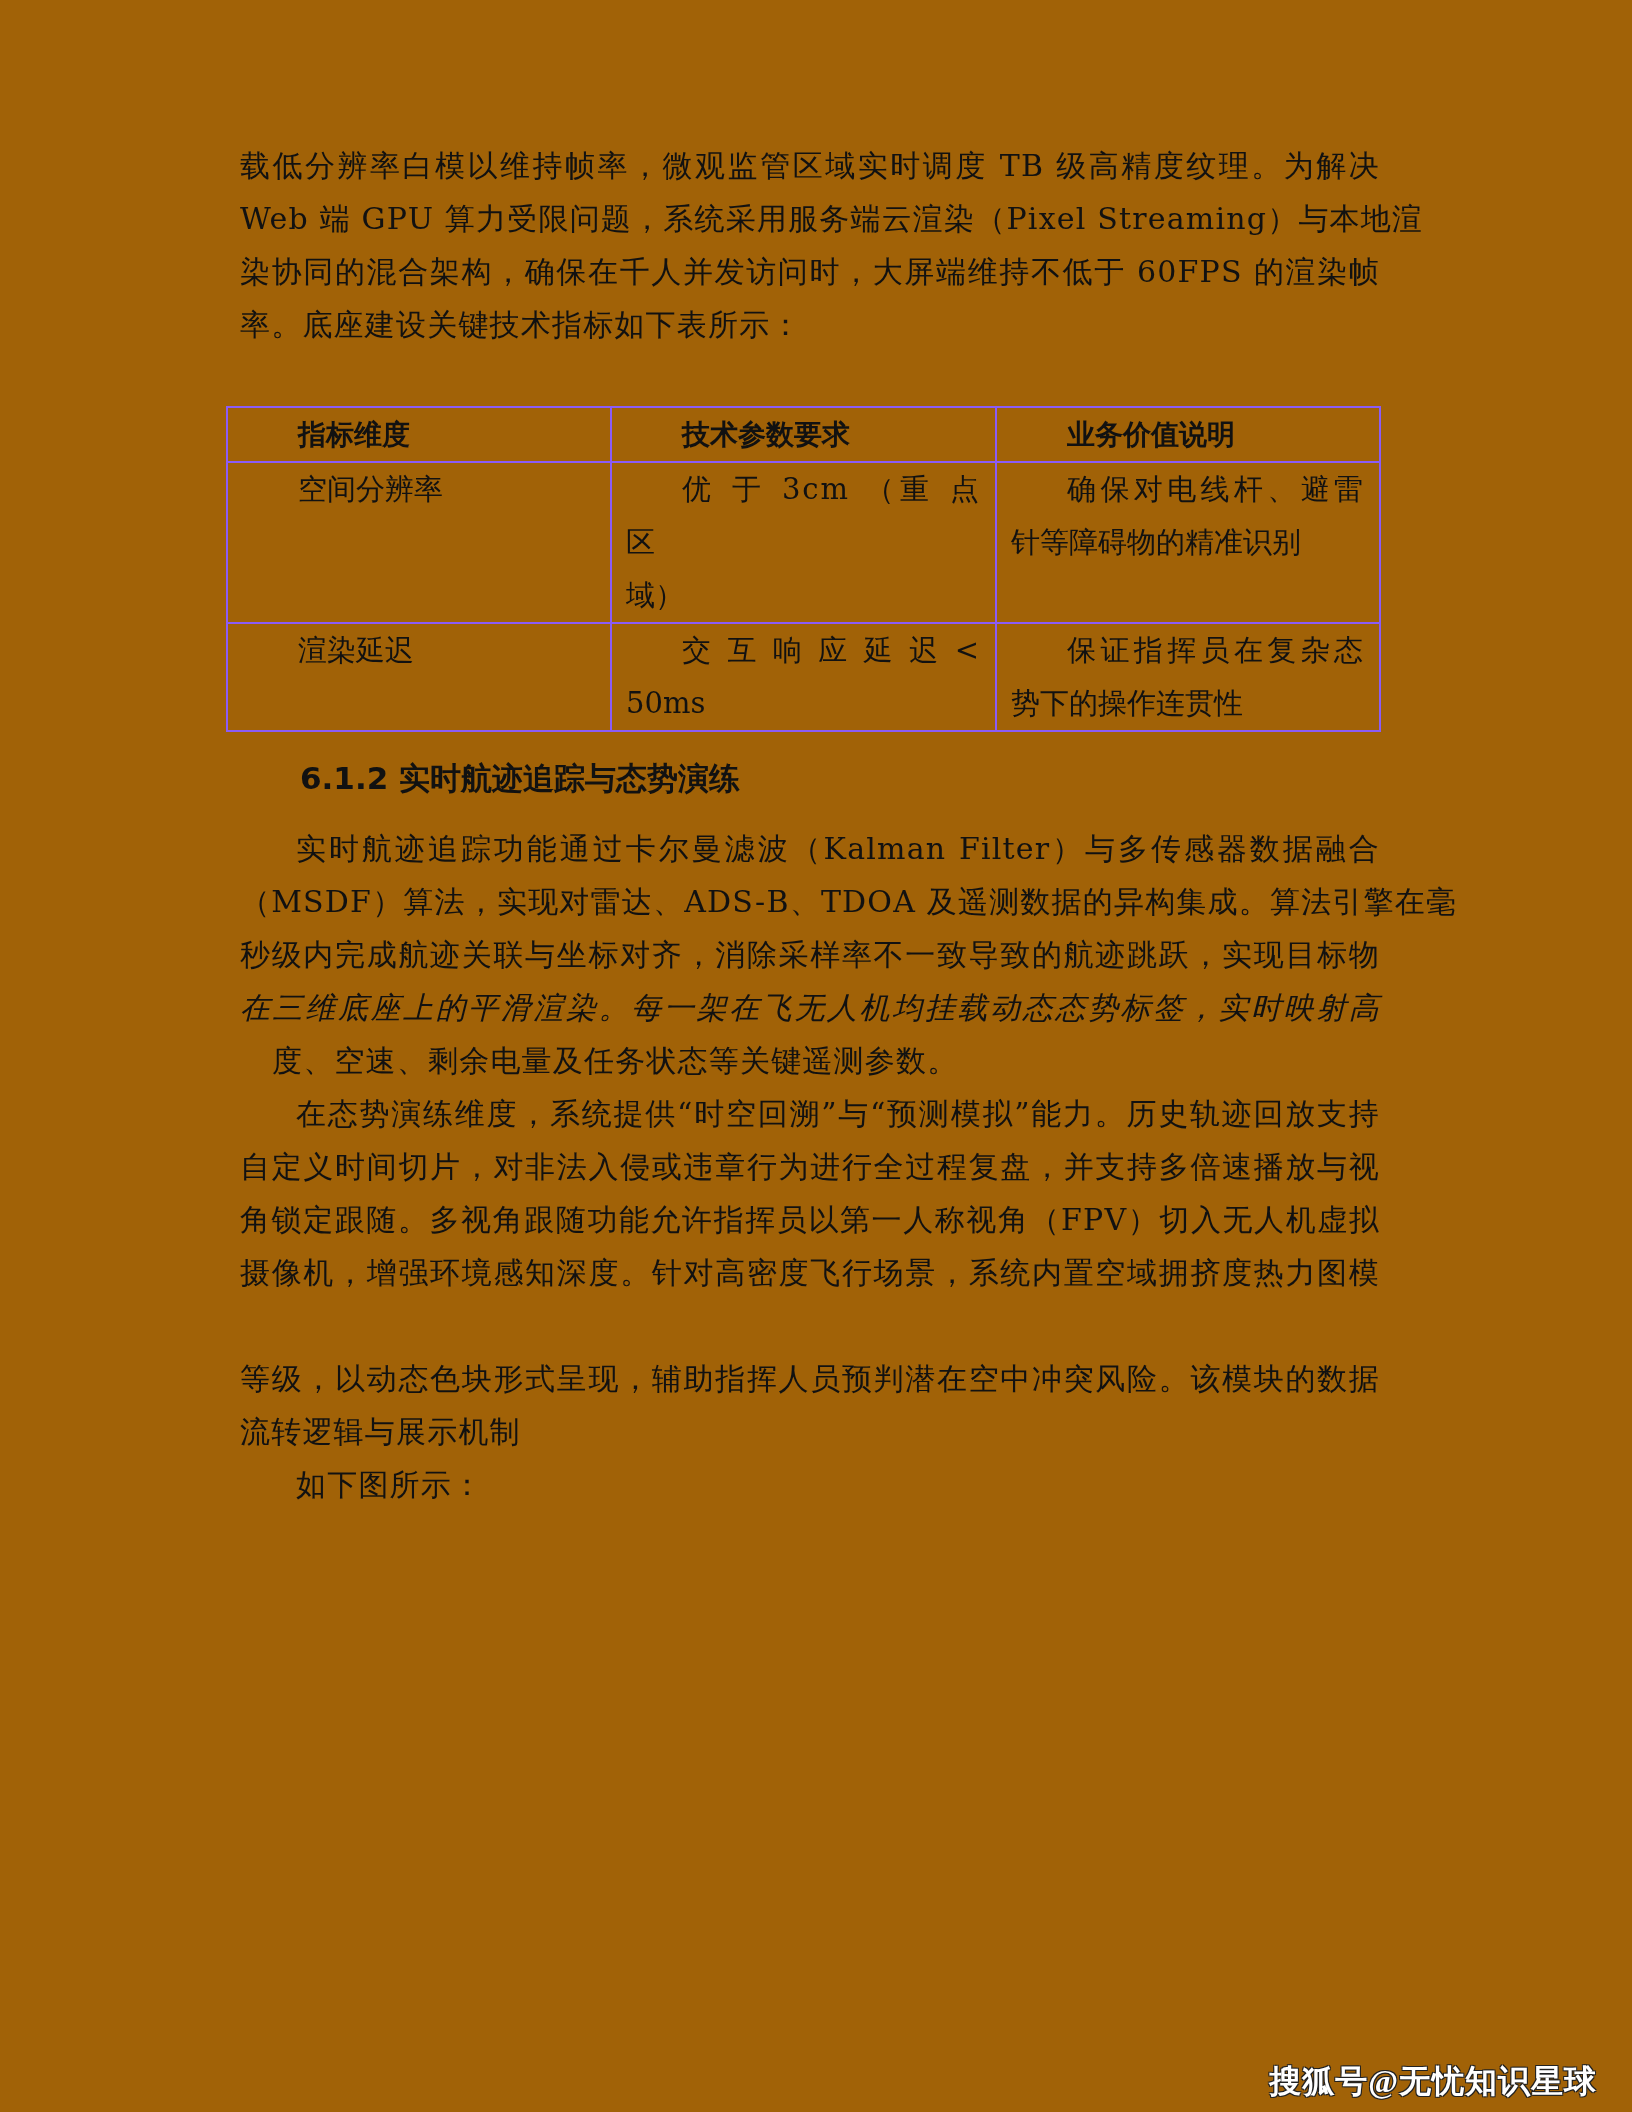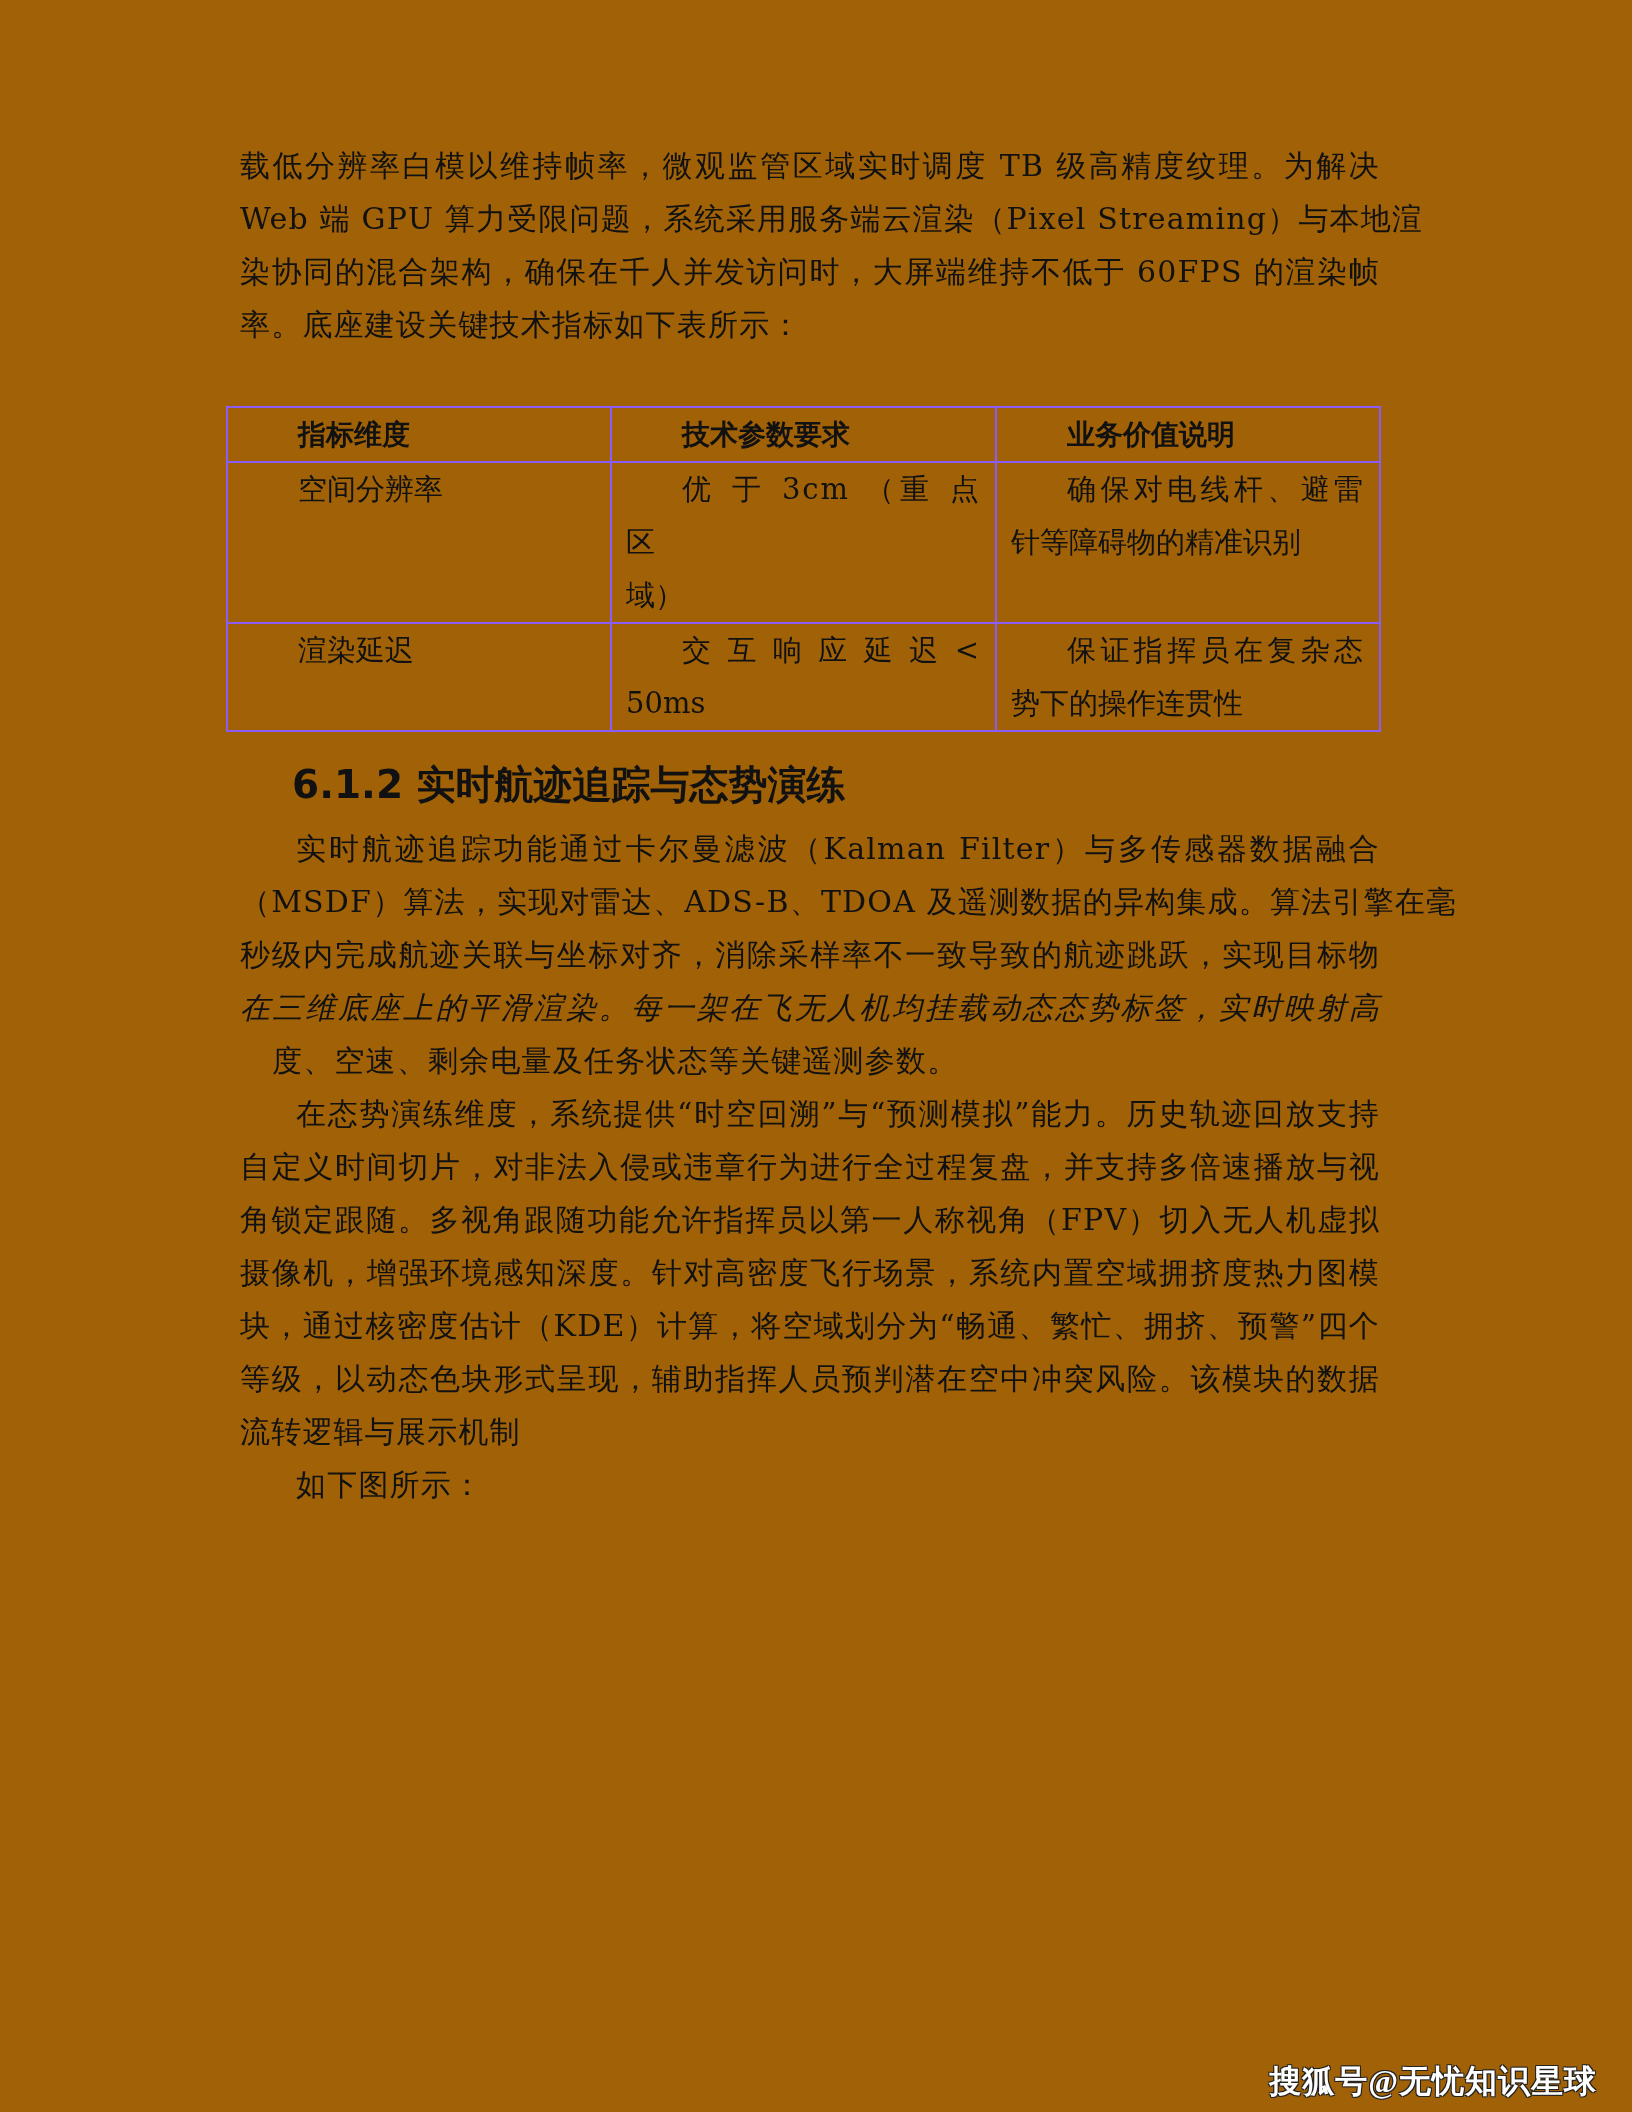--- a/index.html
+++ b/index.html
@@ -7,23 +7,23 @@
   .page { position: absolute; left: 0; top: 0; width: 1632px; height: 2112px; background: #a16207; }
   .para-line {
     position: absolute; left: 240px; width: 1140px;
     font-family: "DejaVu Serif", "Liberation Serif", serif;
     font-size: 30px; line-height: 53px; white-space: nowrap;
     letter-spacing: 1.2px; color: #111;
   }
   .para-line.indent { left: 296px; width: 1084px; }
   .justify { text-align: justify; text-align-last: justify; }
   .heading {
-    position: absolute; left: 292px; top: 758px;
+    position: absolute; left: 300px; top: 758px;
     font-family: "DejaVu Sans", "Liberation Sans", sans-serif;
-    font-size: 39px; font-weight: bold; color: #111; white-space: nowrap;
+    font-size: 31px; font-weight: bold; color: #111; white-space: nowrap;
   }
   table.metrics {
     position: absolute; left: 226px; top: 406px; width: 1153px;
     border-collapse: collapse; table-layout: fixed;
     font-family: "DejaVu Serif", "Liberation Serif", serif; color: #111;
   }
   table.metrics td, table.metrics th {
     border: 2px solid #8b5cf6; vertical-align: top; padding: 0 14px;
     font-size: 29px; line-height: 53px;
   }
@@ -97,20 +97,19 @@
   <div class="para-line indent justify" style="top:822px;">实时航迹追踪功能通过卡尔曼滤波（Kalman Filter）与多传感器数据融合</div>
   <div class="para-line justify" style="top:875px;">（MSDF）算法，实现对雷达、ADS-B、TDOA 及遥测数据的异构集成。算法引擎在毫</div>
   <div class="para-line justify" style="top:928px;">秒级内完成航迹关联与坐标对齐，消除采样率不一致导致的航迹跳跃，实现目标物</div>
   <div class="para-line justify" style="top:981px;font-style:italic;">在三维底座上的平滑渲染。每一架在飞无人机均挂载动态态势标签，实时映射高</div>
   <div class="para-line" style="top:1034px;margin-left:32px;">度、空速、剩余电量及任务状态等关键遥测参数。</div>
 
   <div class="para-line indent justify" style="top:1087px;">在态势演练维度，系统提供“时空回溯”与“预测模拟”能力。历史轨迹回放支持</div>
   <div class="para-line justify" style="top:1140px;">自定义时间切片，对非法入侵或违章行为进行全过程复盘，并支持多倍速播放与视</div>
   <div class="para-line justify" style="top:1193px;">角锁定跟随。多视角跟随功能允许指挥员以第一人称视角（FPV）切入无人机虚拟</div>
   <div class="para-line justify" style="top:1246px;">摄像机，增强环境感知深度。针对高密度飞行场景，系统内置空域拥挤度热力图模</div>
-  <div class="para-line justify" style="top:1299px;">块，通过核密度估计（KDE）计算，将空域划分为“畅通、繁忙、拥挤、预警”四个</div>
   <div class="para-line justify" style="top:1352px;">等级，以动态色块形式呈现，辅助指挥人员预判潜在空中冲突风险。该模块的数据</div>
   <div class="para-line" style="top:1405px;">流转逻辑与展示机制</div>
 
   <div class="para-line indent" style="top:1458px;">如下图所示：</div>
 
   <div class="watermark">搜狐号@无忧知识星球</div>
 </div>
 
 </body></html>

